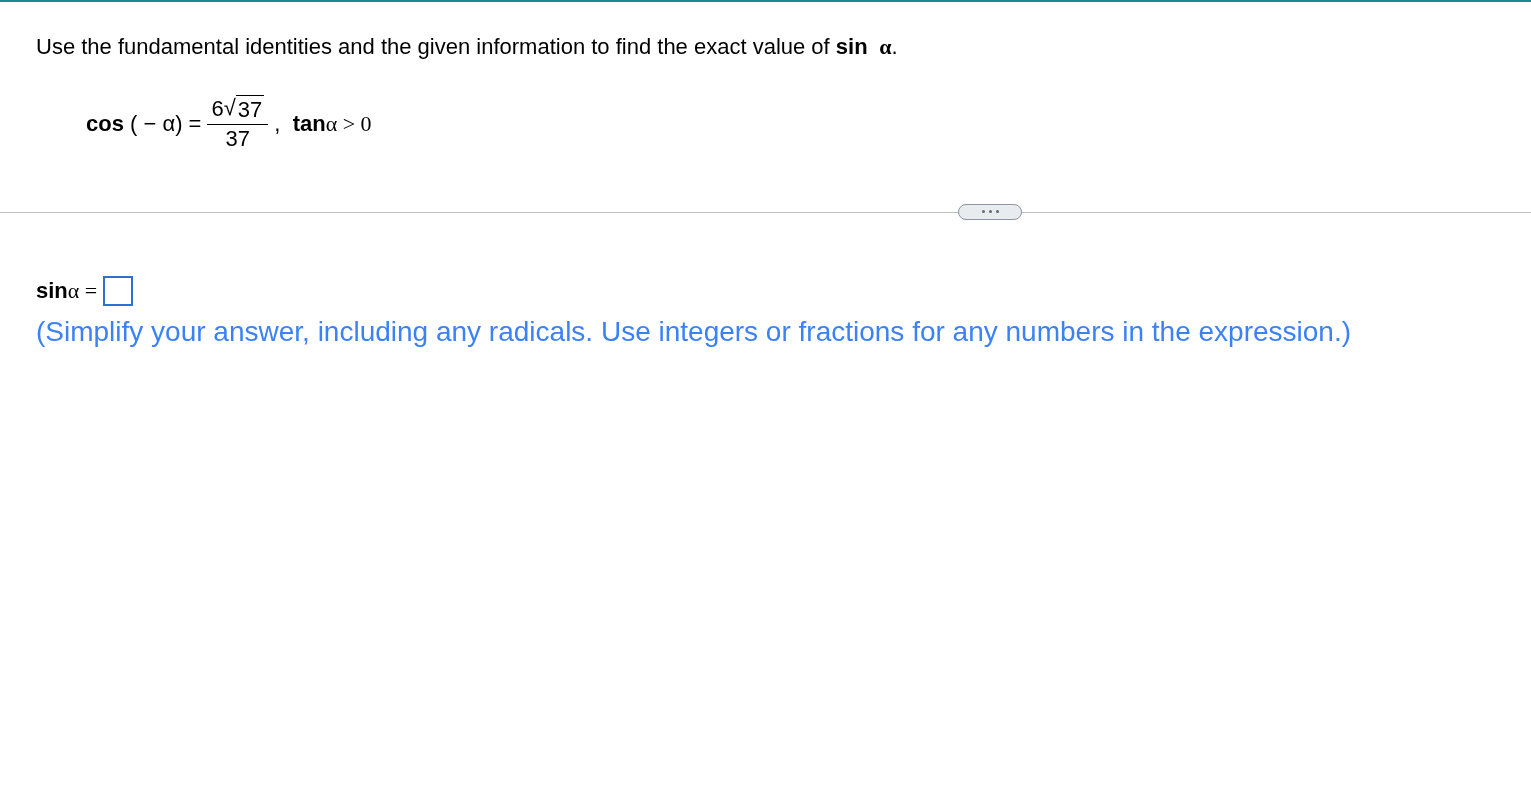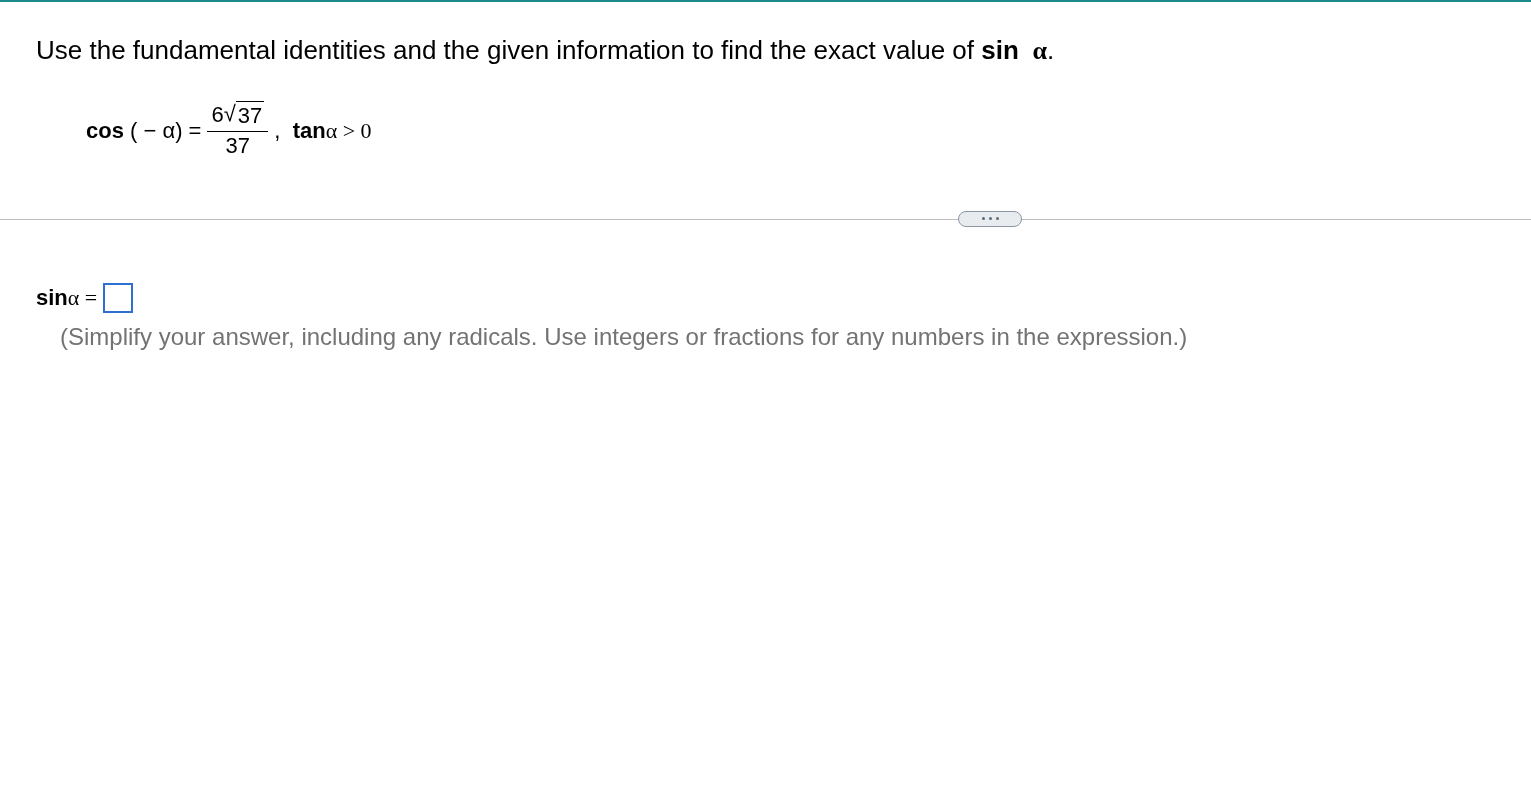--- a/index.html
+++ b/index.html
@@ -11,21 +11,21 @@
     color: #000;
   }
   .page {
     border-top: 2px solid #1a8a8a;
     padding: 0;
   }
   .content {
     padding: 30px 36px 0 36px;
   }
   .question-text {
-    font-size: 26px;
+    font-size: 22px;
     line-height: 1.4;
   }
   .question-text .bold { font-weight: bold; }
   .equation-row {
     margin: 32px 0 50px 50px;
     font-size: 22px;
     display: flex;
     align-items: center;
     white-space: nowrap;
   }
@@ -100,23 +100,22 @@
   }
   .answer-input {
     width: 30px; height: 30px;
     border: 2px solid #2f6fd0;
     margin-left: 6px;
     background: #fff;
     font-size: 18px;
     text-align: center;
   }
   .hint {
-    font-size: 24px;
-    color: #737373;
-    margin-left: 24px;
+    font-size: 28px;
+    color: #3b82f6;
   }
 </style>
 </head>
 <body>
 
 <div class="page">
 
   <div class="content">
     <div class="question-text">
       <span>Use the fundamental identities and the given information to find the exact value of </span>

